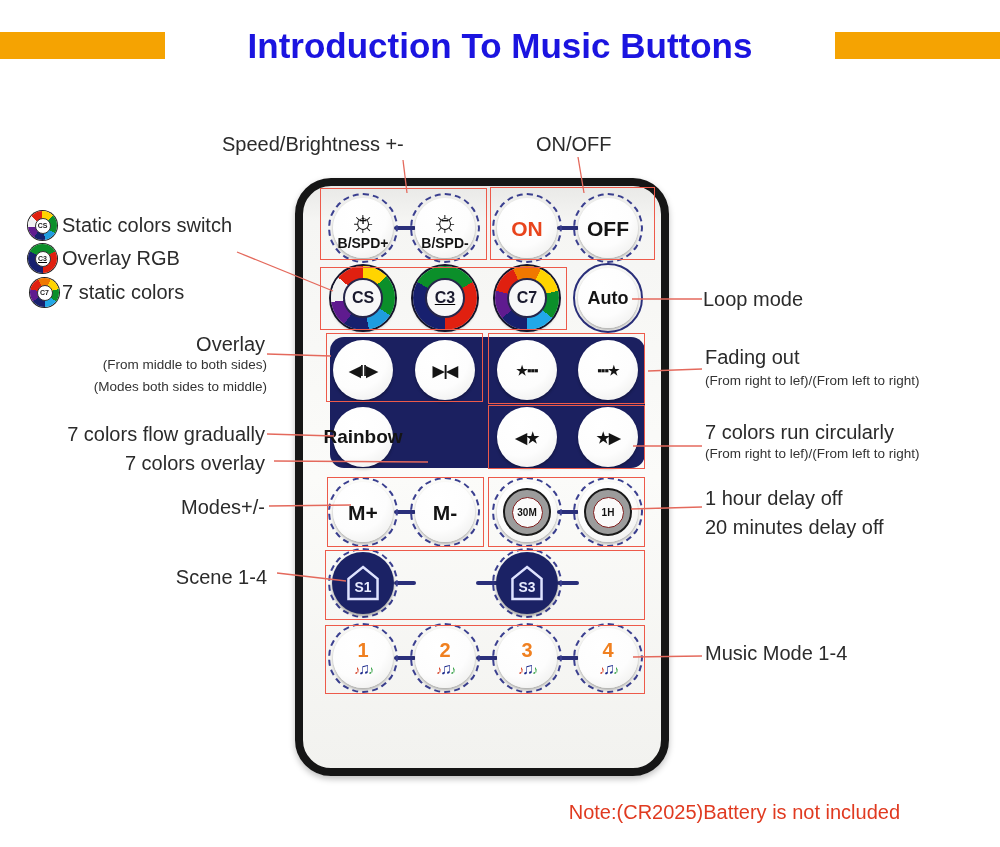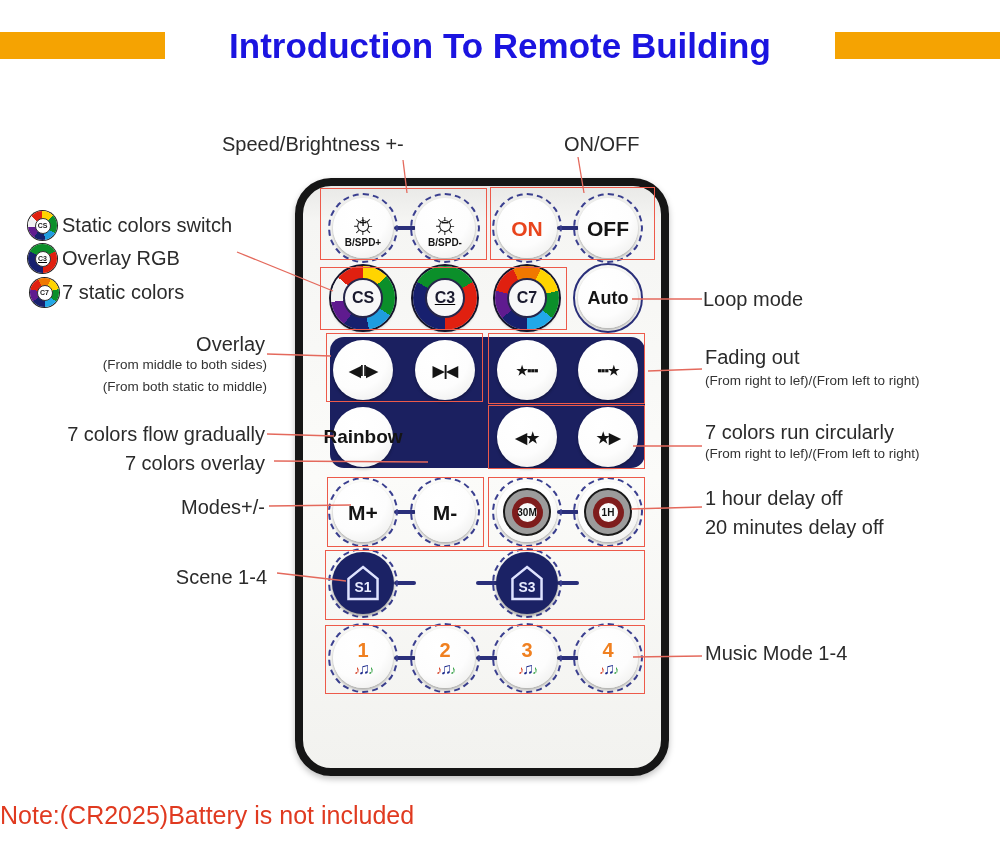--- a/index.html
+++ b/index.html
@@ -38,21 +38,21 @@
     width:60px;height:60px;border-radius:50%;
     background:radial-gradient(circle at 38% 30%,#ffffff 0%,#fdfdfd 55%,#e9e9e7 100%);
     box-shadow:0 2px 3px rgba(0,0,0,.3);
     display:flex;flex-direction:column;align-items:center;justify-content:center;
     color:#141414;text-align:center;
   }
   .btn .big{font-size:21px;font-weight:bold;line-height:1;}
   .btn .on-txt{color:#E8441C;}
   .sunwrap{position:relative;height:32px;line-height:30px;font-size:30px;color:#111;}
   .sunsign{position:absolute;left:50%;top:50%;transform:translate(-50%,-54%);font-size:13px;font-weight:bold;}
-  .blab{font-size:10px;font-weight:bold;margin-top:-3px;letter-spacing:0px;}
+  .blab{font-size:14px;font-weight:bold;margin-top:-3px;letter-spacing:0px;}
   .colorbtn{
     position:absolute;width:64px;height:64px;border-radius:50%;
     box-shadow:0 0 0 2px #14142a, 0 2px 3px rgba(0,0,0,.35);
     display:flex;align-items:center;justify-content:center;
   }
   .colorbtn .inner{
     width:36px;height:36px;border-radius:50%;background:#f8f8f8;
     border:2px solid #26264a;display:flex;align-items:center;justify-content:center;
     font-size:16px;font-weight:bold;color:#1a1a2e;
   }
@@ -60,21 +60,21 @@
   .icn.small{font-size:13px;}
   .two-line{font-size:11.5px;font-weight:bold;line-height:1.08;}
   .rainbow-lab{font-size:19px;font-weight:bold;}
   .dial{
     width:48px;height:48px;border-radius:50%;background:#9c9c9c;
     border:2px solid #1a1a1a;box-sizing:border-box;
     display:flex;align-items:center;justify-content:center;
   }
   .dial .din{
     width:31px;height:31px;border-radius:50%;background:#fafafa;
-    border:6px solid #7f1d1d;box-sizing:border-box;
+    border:1px solid #7f1d1d;box-sizing:border-box;
     display:flex;align-items:center;justify-content:center;
     font-size:10px;font-weight:bold;color:#111;
   }
   .sbtn{
     width:62px;height:62px;border-radius:50%;background:#1B2265;
     box-shadow:0 2px 3px rgba(0,0,0,.35);
     display:flex;align-items:center;justify-content:center;
   }
   svg text{font-family:"Liberation Sans",sans-serif;font-weight:bold;}
   .music-num{font-size:20px;font-weight:bold;color:#F08020;line-height:1;}
@@ -82,39 +82,39 @@
   .n-red{color:#D4381C;font-size:12px;}
   .n-blue{color:#1B2A8C;font-size:16px;}
   .n-green{color:#2F9E40;font-size:12px;}
   
   .grp{position:absolute;border:1px solid #ED5A4A;pointer-events:none;}
   .lines{position:absolute;left:0;top:0;pointer-events:none;}
   .lab{position:absolute;color:#2b2b2b;font-size:20px;white-space:nowrap;}
   .lab.sub{font-size:13.5px;color:#333;}
   .lab.right-align{text-align:right;}
   .note{
-    position:absolute;top:801px;left:0;width:900px;text-align:left;
-    color:#E03A20;font-size:25px;
+    position:absolute;top:801px;left:0;width:900px;text-align:right;
+    color:#E03A20;font-size:20px;
   }
   .mini-ic{position:absolute;width:29px;height:29px;border-radius:50%;
     display:flex;align-items:center;justify-content:center;
     box-shadow:0 0 0 1px #222;}
   .mini-ic .mi{width:14px;height:14px;border-radius:50%;background:#fff;
     border:1px solid #333;font-size:7px;font-weight:bold;color:#222;
     display:flex;align-items:center;justify-content:center;}
   .cs-grad{background:conic-gradient(#ffd400 0 13%,#0b8f2a 13% 34%,#1f9de0 34% 47%,#17206e 47% 60%,#5f1b8f 60% 73%,#f2f2f2 73% 86%,#e02010 86% 100%);}
   .c3-grad{background:conic-gradient(from 300deg,#0b8f2a 0 33.3%,#e02010 33.3% 66.6%,#17206e 66.6% 100%);text-decoration:underline;}
   .c7-grad{background:conic-gradient(from -26deg,#f07800 0 14.3%,#ffd400 14.3% 28.6%,#0b8f2a 28.6% 42.9%,#22a8e8 42.9% 57.2%,#17206e 57.2% 71.5%,#5f1b8f 71.5% 85.8%,#e02010 85.8% 100%);}
 </style>
 </head>
 <body>
 
 <div class="hbar left"></div>
 <div class="hbar right"></div>
-<div class="title">Introduction To Remote Building</div>
+<div class="title">Introduction To Music Buttons</div>
 
 <div class="remote">
   <div class="panel-navy"></div>
 
   <div class="conn" style="left:91px;top:40px"></div>
   <div class="conn" style="left:254px;top:40px"></div>
   <div class="conn" style="left:91px;top:324px"></div>
   <div class="conn" style="left:254px;top:324px"></div>
   <div class="conn" style="left:91px;top:395px"></div>
   <div class="conn" style="left:173px;top:395px"></div>
@@ -289,38 +289,38 @@
     <line x1="277" y1="573" x2="346" y2="581"></line>
     <line x1="632" y1="299" x2="702" y2="299"></line>
     <line x1="648" y1="371" x2="702" y2="369"></line>
     <line x1="633" y1="446" x2="702" y2="446"></line>
     <line x1="631" y1="509" x2="702" y2="507"></line>
     <line x1="633" y1="657" x2="702" y2="656"></line>
   </g>
 </svg>
 
 <div class="lab" style="left:222px;top:133px">Speed/Brightness +-</div>
-<div class="lab" style="left:564px;top:133px">ON/OFF</div>
+<div class="lab" style="left:536px;top:133px">ON/OFF</div>
 
 <div class="mini-ic cs-grad" style="left:28px;top:211px">
     <div class="mi">CS</div>
   </div>
 <div class="lab" style="left:62px;top:214px">Static colors switch</div>
 <div class="mini-ic c3-grad" style="left:28px;top:244px">
     <div class="mi">C3</div>
   </div>
 <div class="lab" style="left:62px;top:247px">Overlay RGB</div>
 <div class="mini-ic c7-grad" style="left:30px;top:278px">
     <div class="mi">C7</div>
   </div>
 <div class="lab" style="left:62px;top:281px">7 static colors</div>
 
 <div class="lab right-align" style="left:80px;top:333px;width:185px">Overlay</div>
 <div class="lab sub right-align" style="left:40px;top:357px;width:227px">(From middle to both sides)</div>
-<div class="lab sub right-align" style="left:40px;top:379px;width:227px">(From both static to middle)</div>
+<div class="lab sub right-align" style="left:40px;top:379px;width:227px">(Modes both sides to middle)</div>
 <div class="lab right-align" style="left:25px;top:423px;width:240px">7 colors flow gradually</div>
 <div class="lab right-align" style="left:25px;top:452px;width:240px">7 colors overlay</div>
 <div class="lab right-align" style="left:95px;top:496px;width:170px">Modes+/-</div>
 <div class="lab right-align" style="left:95px;top:566px;width:172px">Scene 1-4</div>
 
 <div class="lab" style="left:703px;top:288px">Loop mode</div>
 <div class="lab" style="left:705px;top:346px">Fading out</div>
 <div class="lab sub" style="left:705px;top:373px">(From right to lef)/(From left to right)</div>
 <div class="lab" style="left:705px;top:421px">7 colors run circularly</div>
 <div class="lab sub" style="left:705px;top:446px">(From right to lef)/(From left to right)</div>

